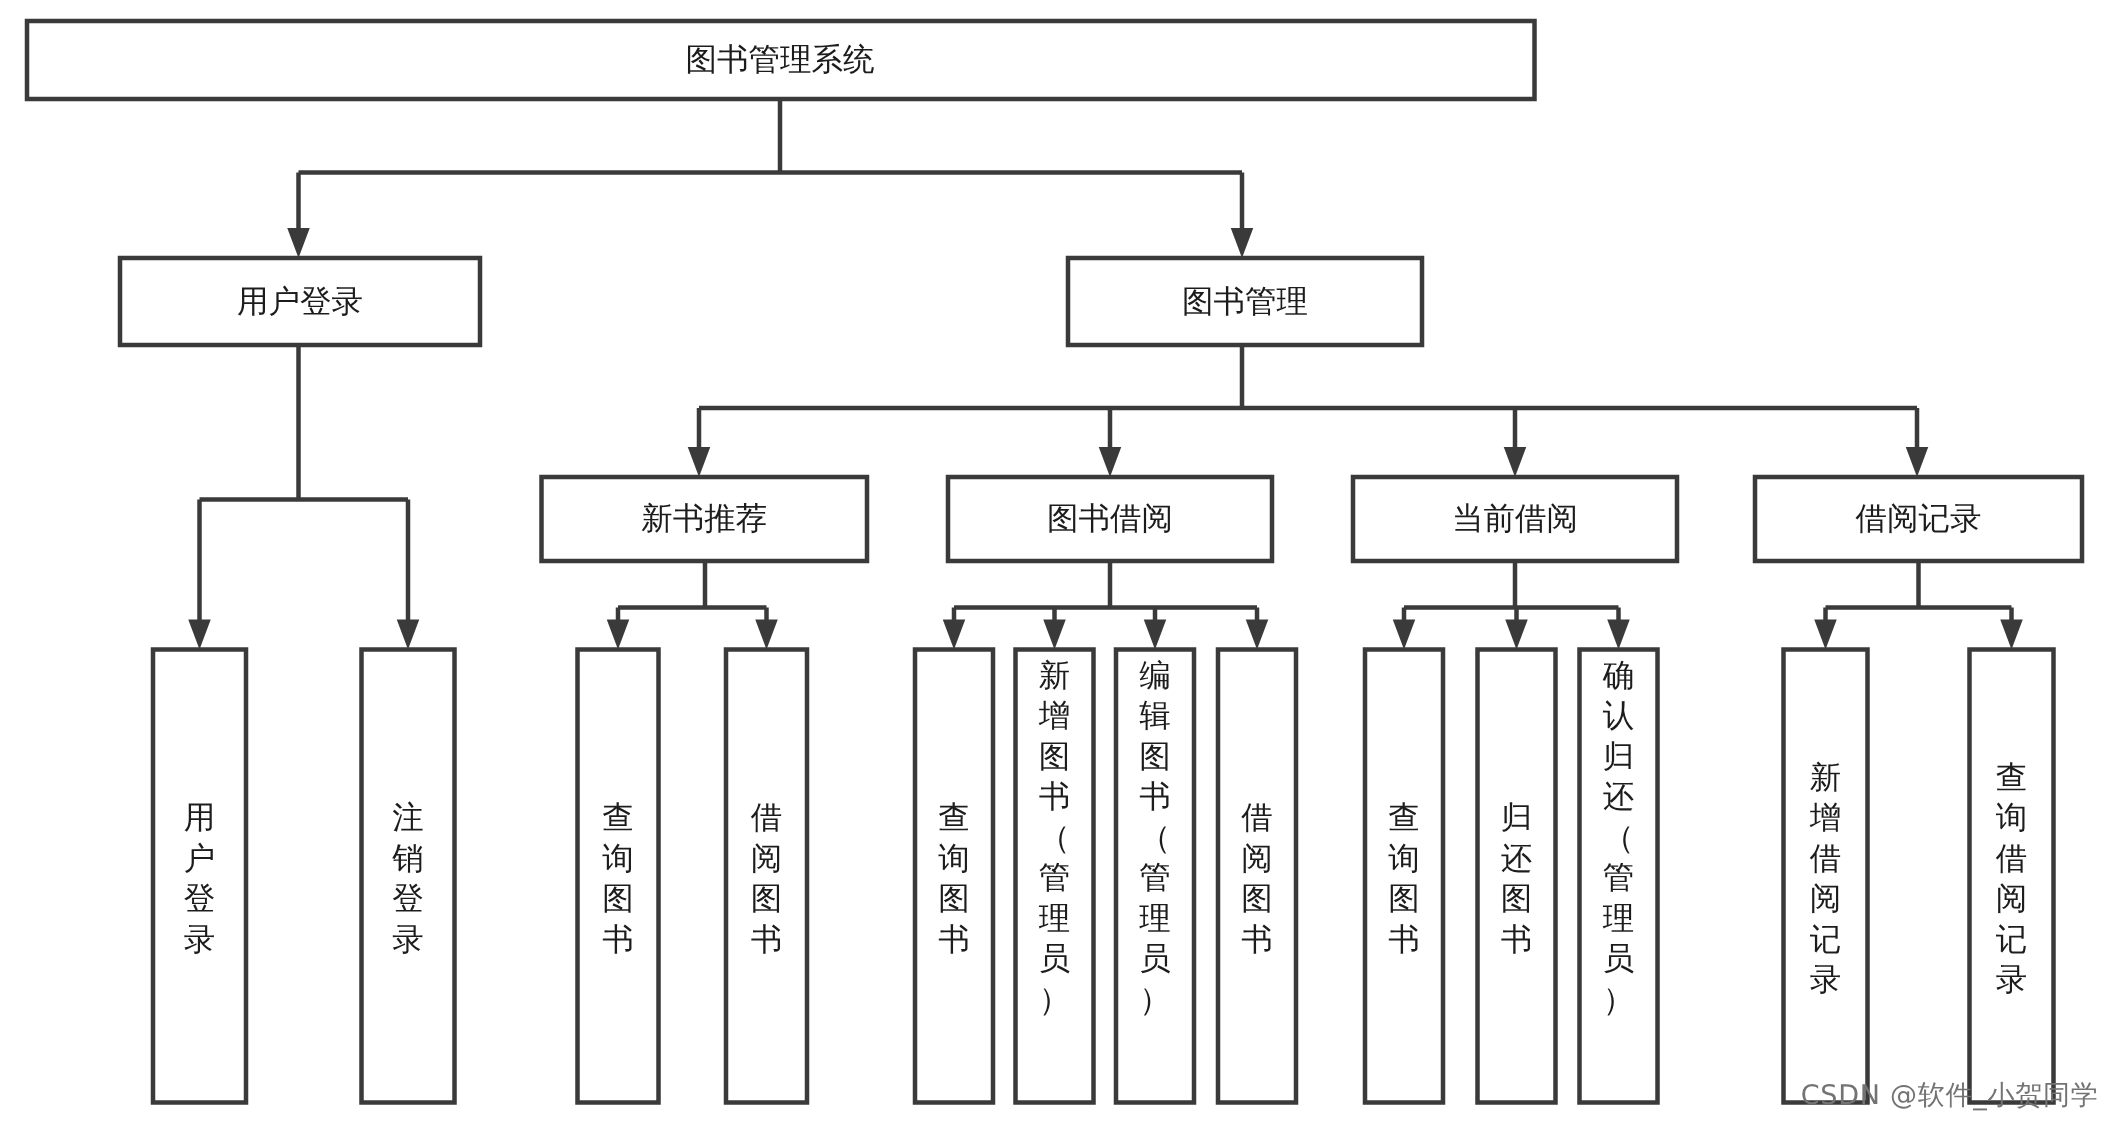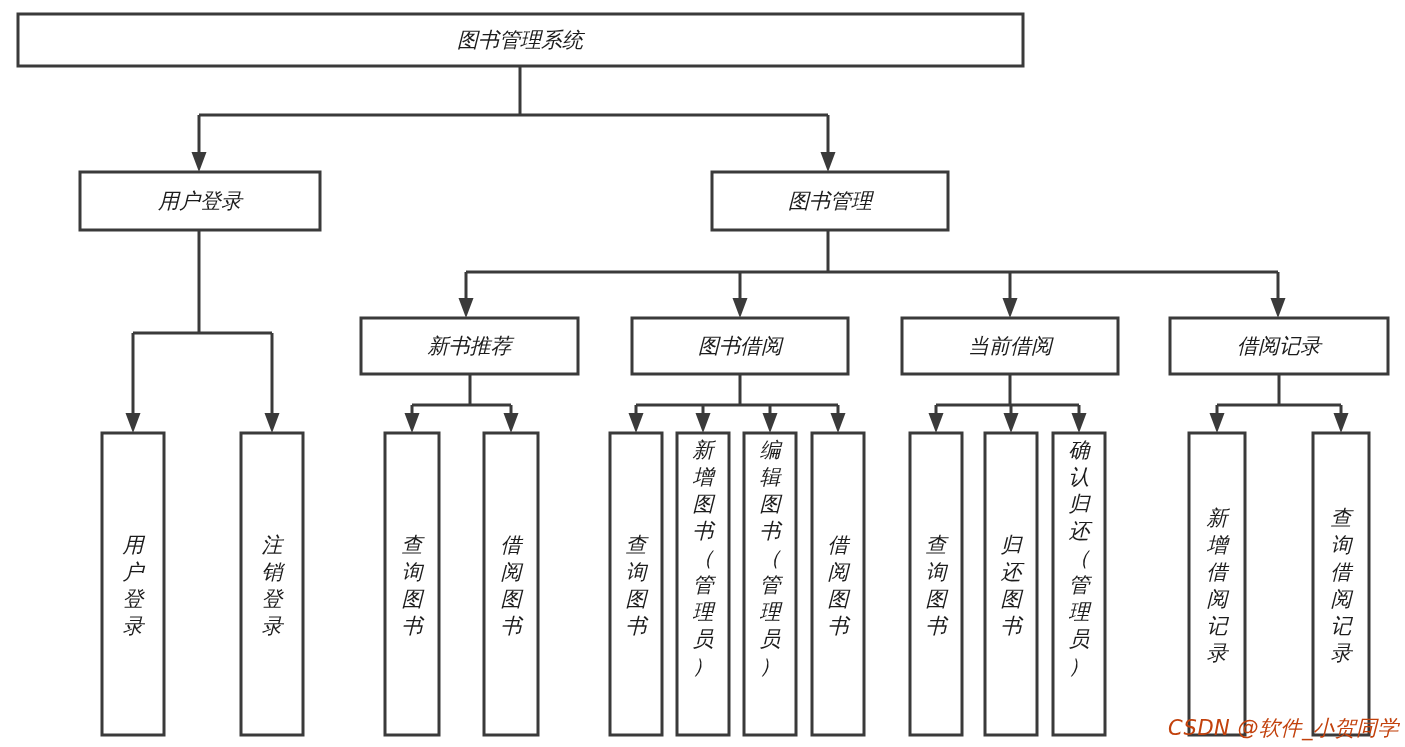--- a/index.html
+++ b/index.html
@@ -12,21 +12,20 @@
     width: 1405px;
     height: 747px;
     font-family: "DejaVu Sans", "Liberation Sans", sans-serif;
     overflow: hidden;
     position: relative;
   }
   #diagram-root {
     position: relative;
     width: 1405px;
     height: 747px;
-    font-style: italic;
   }
   svg#structure-chart {
     display: block;
     width: 1405px;
     height: 747px;
   }
   .node-box {
     fill: #ffffff;
     stroke: #3a3a3a;
     stroke-width: 3;
@@ -52,22 +51,22 @@
     font-family: "DejaVu Sans", "Liberation Sans", sans-serif;
     font-size: 21px;
     fill: #1c1c1c;
     text-anchor: middle;
   }
   .watermark-text {
     position: absolute;
     right: 6px;
     bottom: 5px;
     font-family: "DejaVu Sans", "Liberation Sans", sans-serif;
-    font-size: 21px;
-    color: #c2410c;
+    font-size: 18px;
+    color: #737373;
     white-space: nowrap;
     letter-spacing: 0.5px;
   }
 </style>
 </head>
 <body>
 
 <div id="diagram-root">
 
   <svg id="structure-chart" viewBox="0 0 1405 747">

